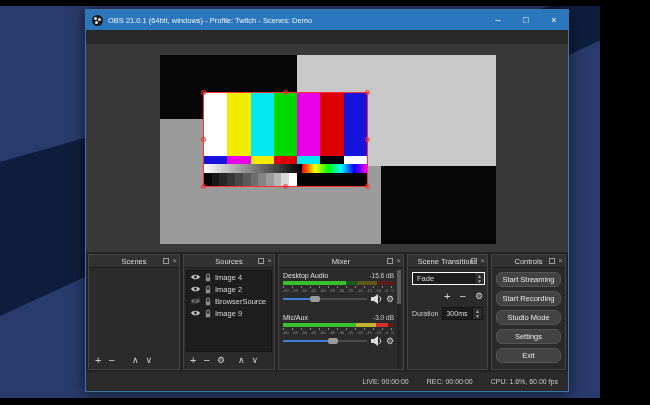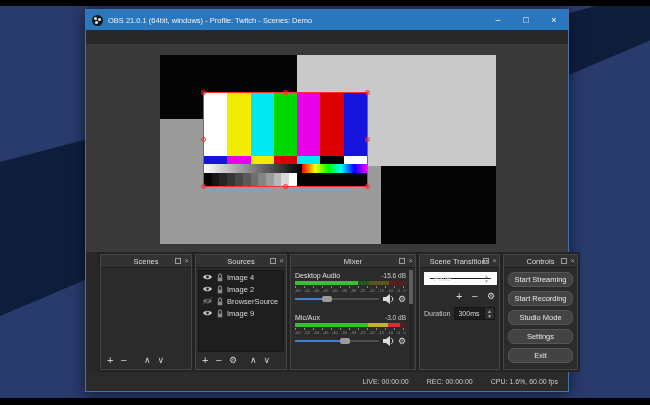--- a/index.html
+++ b/index.html
@@ -1,19 +1,19 @@
 <!DOCTYPE html>
 <html><head>
 <meta charset="utf-8">
 <style>
   * { margin:0; padding:0; box-sizing:border-box; }
   html,body { width:650px; height:405px; }
   body { font-family:"Liberation Sans", sans-serif; overflow:hidden; background:#000; }
 
-  .desktop { position:relative; width:650px; height:405px; background:#293a6c; overflow:hidden; }
+  .desktop { position:relative; width:600px; height:405px; background:#293a6c; overflow:hidden; }
   .wp-dark { position:absolute; inset:0; background:#0f1d3d;
              clip-path:polygon(0% 40%, 100% -2%, 100% 10%, 0% 78%); }
   .edge-bar { position:absolute; left:0; width:650px; background:#000; }
   .edge-bar.top { top:0; height:6px; }
   .edge-bar.bottom { bottom:0; height:7px; }
 
   
   .window { position:absolute; left:85px; top:9px; width:484px; height:383px;
             background:#282828; border:1px solid #3f74ad; box-shadow:0 2px 14px rgba(0,0,0,.55); }
 
@@ -57,21 +57,21 @@
   .black-end { width:43%; background:#040404; }
 
   .sel-border { position:absolute; inset:-1px; border:1px solid #ff2d2d; pointer-events:none; }
   .handle { position:absolute; width:5px; height:5px; border:1px solid #ff2d2d; border-radius:50%;
             background:rgba(255,45,45,.15); }
   .h-tl{left:-3px;top:-3px;} .h-tm{left:50%;top:-3px;margin-left:-3px;} .h-tr{right:-3px;top:-3px;}
   .h-ml{left:-3px;top:50%;margin-top:-3px;} .h-mr{right:-3px;top:50%;margin-top:-3px;}
   .h-bl{left:-3px;bottom:-3px;} .h-bm{left:50%;bottom:-3px;margin-left:-3px;} .h-br{right:-3px;bottom:-3px;}
 
   
-  .panels { position:absolute; left:12px; top:242px; width:482px; height:120px; background:#232323; }
+  .panels { position:absolute; left:0; top:242px; width:482px; height:120px; background:#232323; }
   .panel { position:absolute; top:2px; height:116px; background:#2b2b2b; border:1px solid #454545; }
   .p-scenes      { left:2px;   width:92px; }
   .p-sources     { left:97px;  width:92px; }
   .p-mixer       { left:192px; width:126px; }
   .p-transitions { left:321px; width:81px; }
   .p-controls    { left:405px; width:75px; }
 
   .phead { position:relative; height:13px; background:#323232; border-bottom:1px solid #1d1d1d;
            display:flex; align-items:center; justify-content:center; }
   .phead .ptitle { color:#dcdcdc; font-size:7.5px; }
@@ -116,21 +116,21 @@
   .slider .fill { position:absolute; left:0; top:5px; height:2px; background:#3f7ed0; }
   .slider .knob { position:absolute; top:3px; width:10px; height:6px; border-radius:2px; background:#9b9b9b; }
   .s0 .fill { width:38%; } .s0 .knob { left:calc(38% - 5px); }
   .s1 .fill { width:60%; } .s1 .knob { left:calc(60% - 5px); }
   .mix-gear { color:#d8d8d8; font-size:9px; line-height:10px; }
   .mix-scrollbar { position:absolute; right:2px; top:15px; width:4px; height:99px; background:#242424; }
   .mix-scrollbar .thumb { position:absolute; left:0; top:0; width:4px; height:34px; background:#5d5d5d; }
 
   
   .combo { position:absolute; left:4px; top:17px; width:73px; height:13px; background:#1c1c1c;
-           border:6px solid #ffffff; display:flex; align-items:center; }
+           border:1px solid #ffffff; display:flex; align-items:center; }
   .combo .combo-text { color:#d8d8d8; font-size:7.5px; padding-left:4px; flex:1; }
   .spin { width:10px; height:100%; border-left:1px solid #141414; display:flex; flex-direction:column;
           align-items:center; justify-content:center; color:#a8a8a8; font-size:5px; line-height:5px; background:#2d2d2d; }
   .trans-tools { position:absolute; left:0; right:4px; top:34px; height:14px; display:flex;
                  justify-content:flex-end; align-items:center; gap:9px; color:#d8d8d8; }
   .duration-row { position:absolute; left:4px; right:4px; top:52px; height:13px; display:flex; align-items:center; }
   .duration-label { color:#c8c8c8; font-size:7px; }
   .duration-box { margin-left:4px; flex:1; height:13px; background:#1c1c1c; border:1px solid #141414;
                   display:flex; align-items:center; }
   .duration-box .dur-text { color:#d8d8d8; font-size:7px; padding-left:3px; flex:1; }

